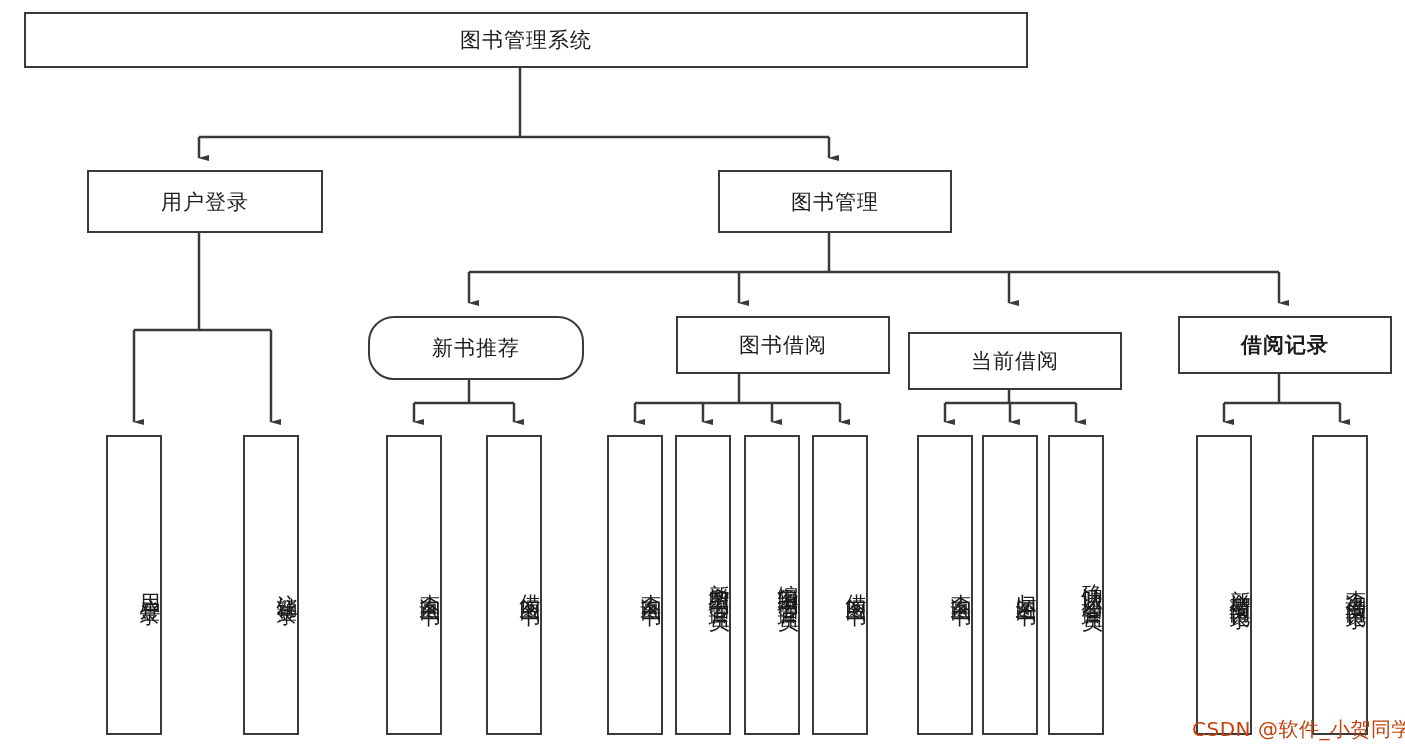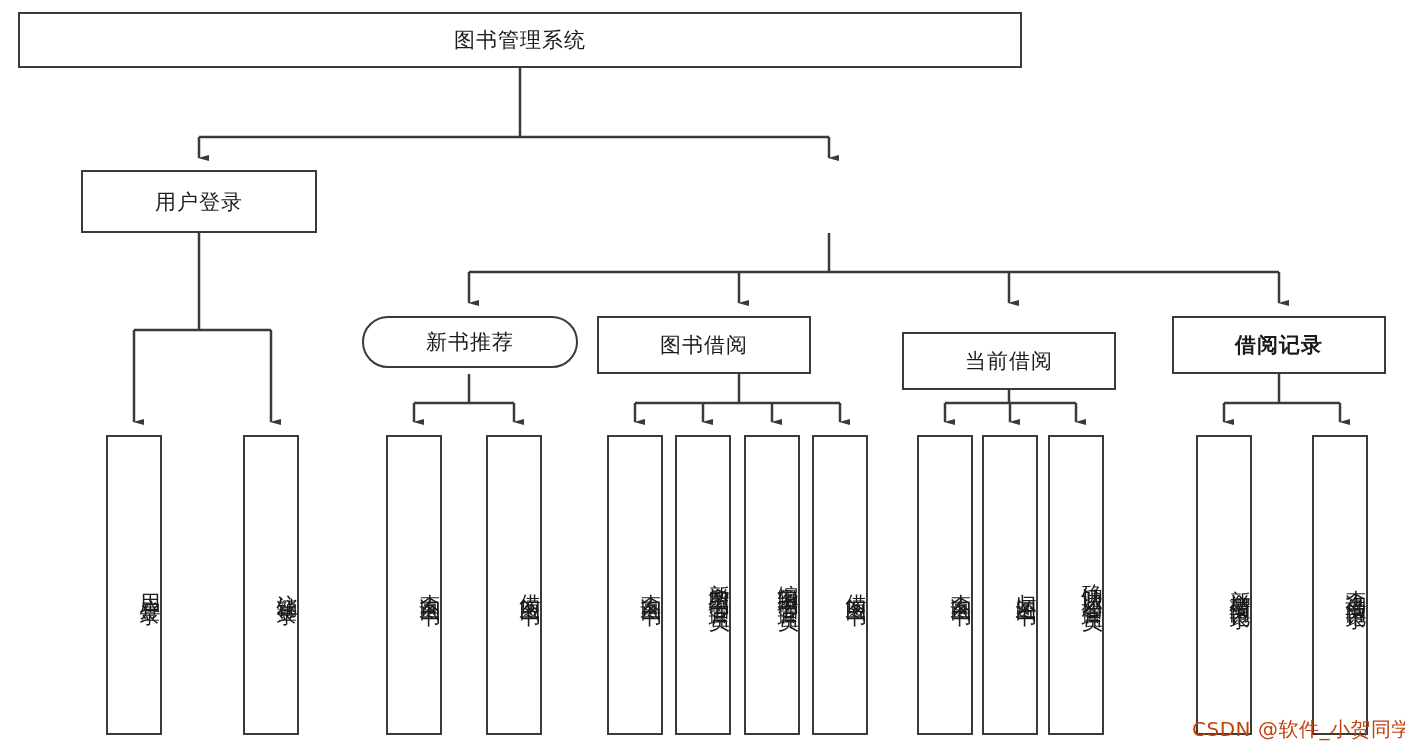--- a/index.html
+++ b/index.html
@@ -3,21 +3,21 @@
 <meta charset="utf-8">
 <style>
   html,body{margin:0;padding:0;background:#ffffff;}
   body{width:1405px;height:747px;overflow:hidden;
        font-family:"DejaVu Sans","Liberation Sans",sans-serif;}
   #stage{position:relative;width:1405px;height:747px;background:#fff;}
   svg#wires{position:absolute;left:0;top:0;width:1405px;height:747px;}
   .node{position:absolute;box-sizing:border-box;background:#ffffff;
         border:2.5px solid #3a3a3a;display:flex;align-items:center;
         justify-content:center;color:#1b1b1b;}
-  .node.h{font-size:21px;letter-spacing:1px;}
+  .node.h{font-size:21px;letter-spacing:1px;margin-left:6px;}
   .node.v{writing-mode:vertical-rl;text-orientation:upright;
           font-size:21px;letter-spacing:4px;line-height:1;padding:10px 0;
           align-items:flex-start;justify-content:center;}
   .node.v .txt{writing-mode:vertical-rl;text-orientation:upright;
                white-space:nowrap;}
   .watermark{position:absolute;color:#c2410c;font-size:20px;
              letter-spacing:0.5px;white-space:nowrap;}
 </style>
 </head>
 <body>
@@ -74,25 +74,28 @@
     </g>
   </svg>
 
   <div class="node h" style="left:18px;top:12px;width:1004px;height:56px;">
     <span class="txt">图书管理系统</span>
   </div>
 
   <div class="node h" style="left:81px;top:170px;width:236px;height:63px;">
     <span class="txt">用户登录</span>
   </div>
+  <div class="node h" style="left:712px;top:170px;width:234px;height:63px;">
+    <span class="txt">图书管理</span>
+  </div>
 
-  <div class="node h" style="left:362px;top:316px;width:216px;height:52px;border-radius:26px;">
+  <div class="node h" style="left:362px;top:316px;width:216px;height:64px;border-radius:26px;">
     <span class="txt">新书推荐</span>
   </div>
-  <div class="node h" style="left:597px;top:316px;width:214px;height:58px;">
+  <div class="node h" style="left:670px;top:316px;width:214px;height:58px;">
     <span class="txt">图书借阅</span>
   </div>
   <div class="node h" style="left:902px;top:332px;width:214px;height:58px;">
     <span class="txt">当前借阅</span>
   </div>
   <div class="node h" style="left:1172px;top:316px;width:214px;height:58px;font-weight:bold;">
     <span class="txt">借阅记录</span>
   </div>
 
   <div class="node v" style="left:106px;top:435px;width:56px;height:300px;">

